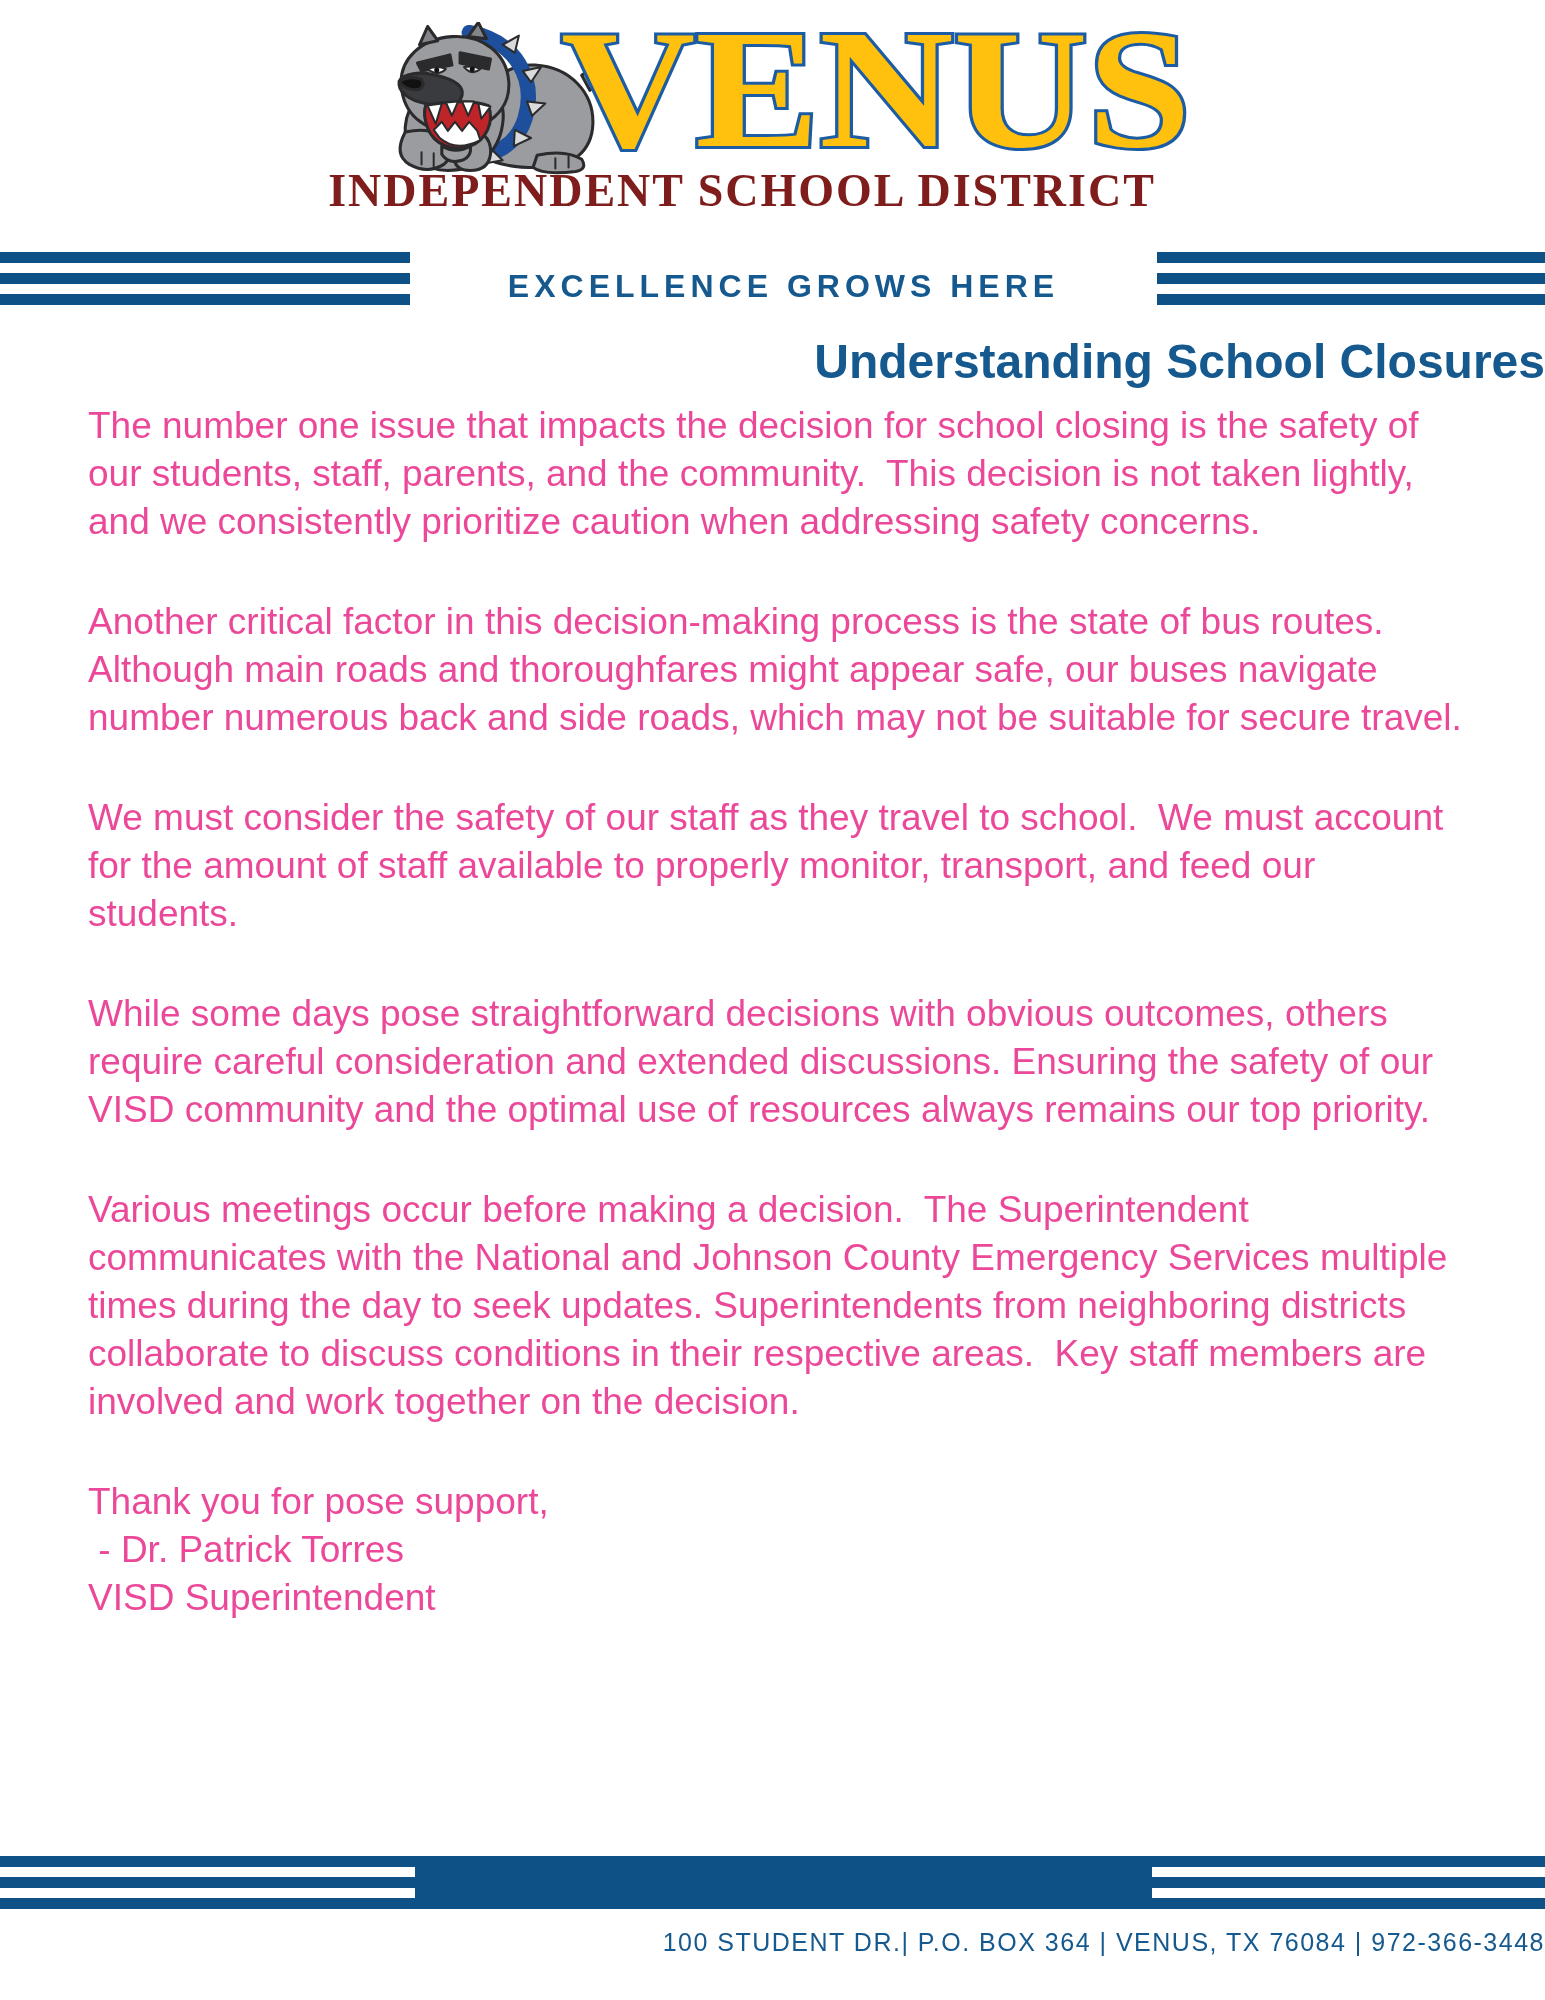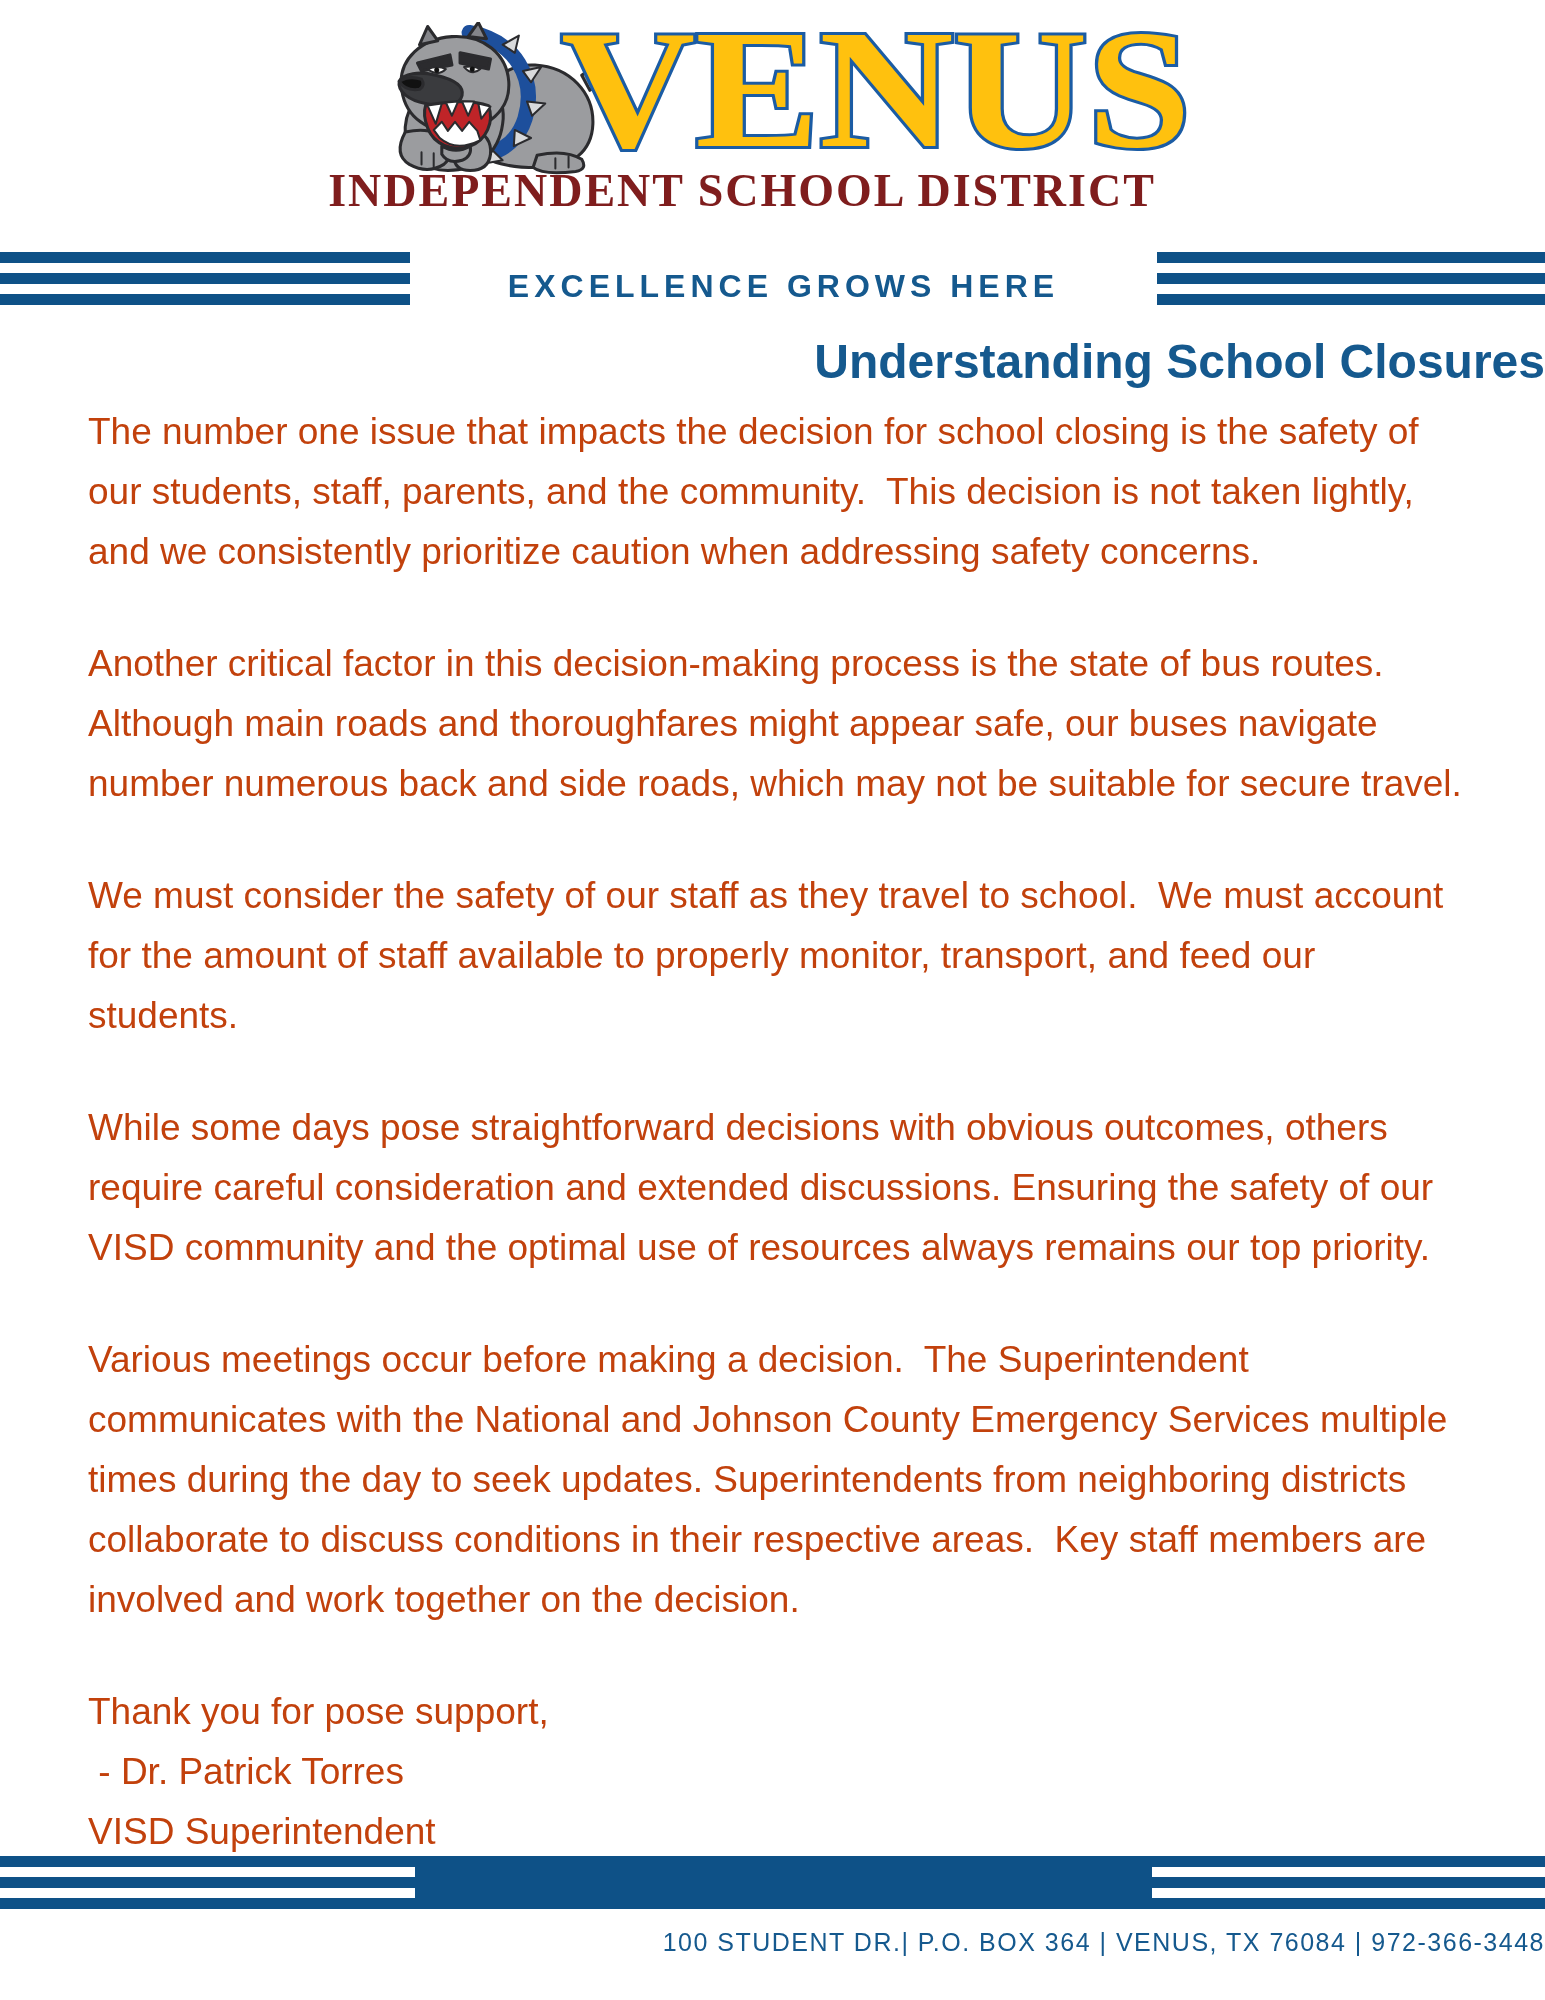--- a/index.html
+++ b/index.html
@@ -55,22 +55,22 @@
     text-align:right;
     font-size:48px;
     font-weight:600;
     color:#15598E;
   }
 
   
   .letter-body {
     position:absolute; top:402px; left:88px; width:1380px;
     font-size:37px;
-    line-height:60px;
-    color:#c2410c;
+    line-height:48px;
+    color:#ec4899;
   }
   .letter-body p { margin:0 0 52px 0; white-space:pre-wrap; }
   .signature div { white-space:pre-wrap; }
 
   
   .bottom-band { position:absolute; top:1856px; left:0; width:100%; height:53px; display:flex; }
   .bottom-band .stripes-left  { width:415px; }
   .bottom-band .center-block  { width:737px; height:53px; background:#0E5187; }
   .bottom-band .stripes-right { flex:1; }
   .footer-address {

